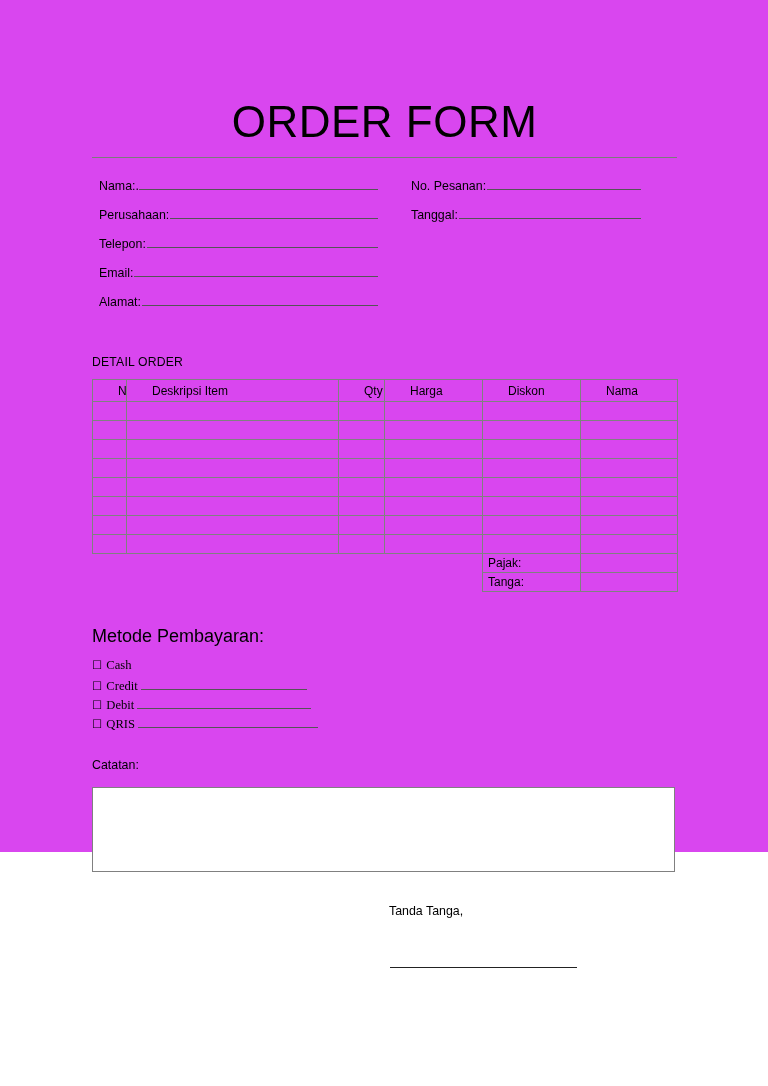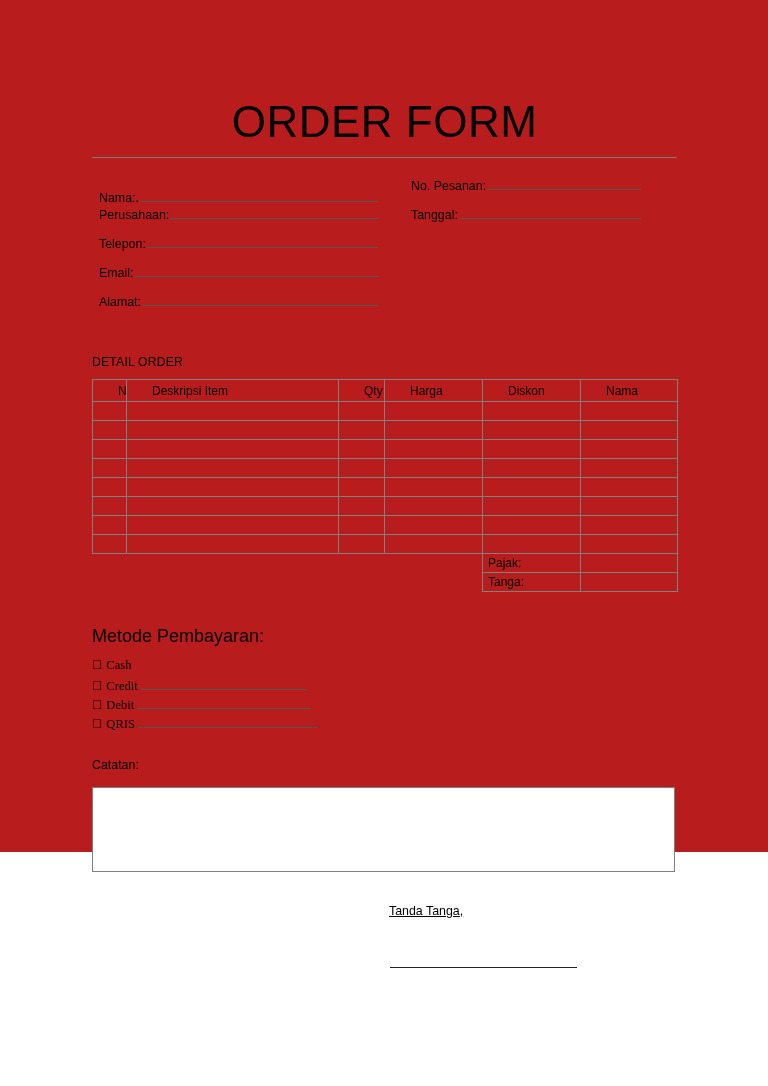--- a/index.html
+++ b/index.html
@@ -14,21 +14,21 @@
     font-family: "Liberation Sans", sans-serif;
     color: #000000;
     overflow: hidden;
   }
 
   .page {
     position: absolute;
     left: 0; top: 0;
     width: 768px;
     height: 852px;
-    background: #b91c1c;
+    background: #d946ef;
   }
 
   
   .title {
     position: absolute;
     left: 92px;
     top: 96px;
     width: 585px;
     text-align: center;
     font-size: 44px;
@@ -67,21 +67,21 @@
     flex: 0 0 auto;
   }
   .field-line {
     flex: 1 1 auto;
     border-bottom: 1.2px solid #555555;
     height: 13px;
     margin-left: 1px;
   }
   .field-line.tight { margin-left: 0; }
 
-  .fl-nama      { left: 99px;  top: 12px;  width: 279px; justify-content: flex-end; }
+  .fl-nama      { left: 99px;  top: 0px;  width: 279px; justify-content: flex-end; }
   .fl-perusahaan{ left: 99px;  top: 29px; width: 279px; }
   .fl-telepon   { left: 99px;  top: 58px; width: 279px; }
   .fl-email     { left: 99px;  top: 87px; width: 279px; }
   .fl-alamat    { left: 99px;  top: 116px;width: 279px; }
   .fr-pesanan   { left: 411px; top: 0px;  width: 230px; }
   .fr-tanggal   { left: 411px; top: 29px; width: 230px; }
 
   
   .detail-heading {
     position: absolute;
@@ -188,21 +188,20 @@
   }
 
   
   .sign-label {
     position: absolute;
     left: 389px;
     top: 903px;
     font-size: 12.4px;
     line-height: 17px;
     white-space: nowrap;
-    text-decoration: underline;
   }
   .sign-line {
     position: absolute;
     left: 390px;
     top: 967px;
     width: 187px;
     height: 0;
     border-top: 1.4px solid #222222;
   }
 </style>

